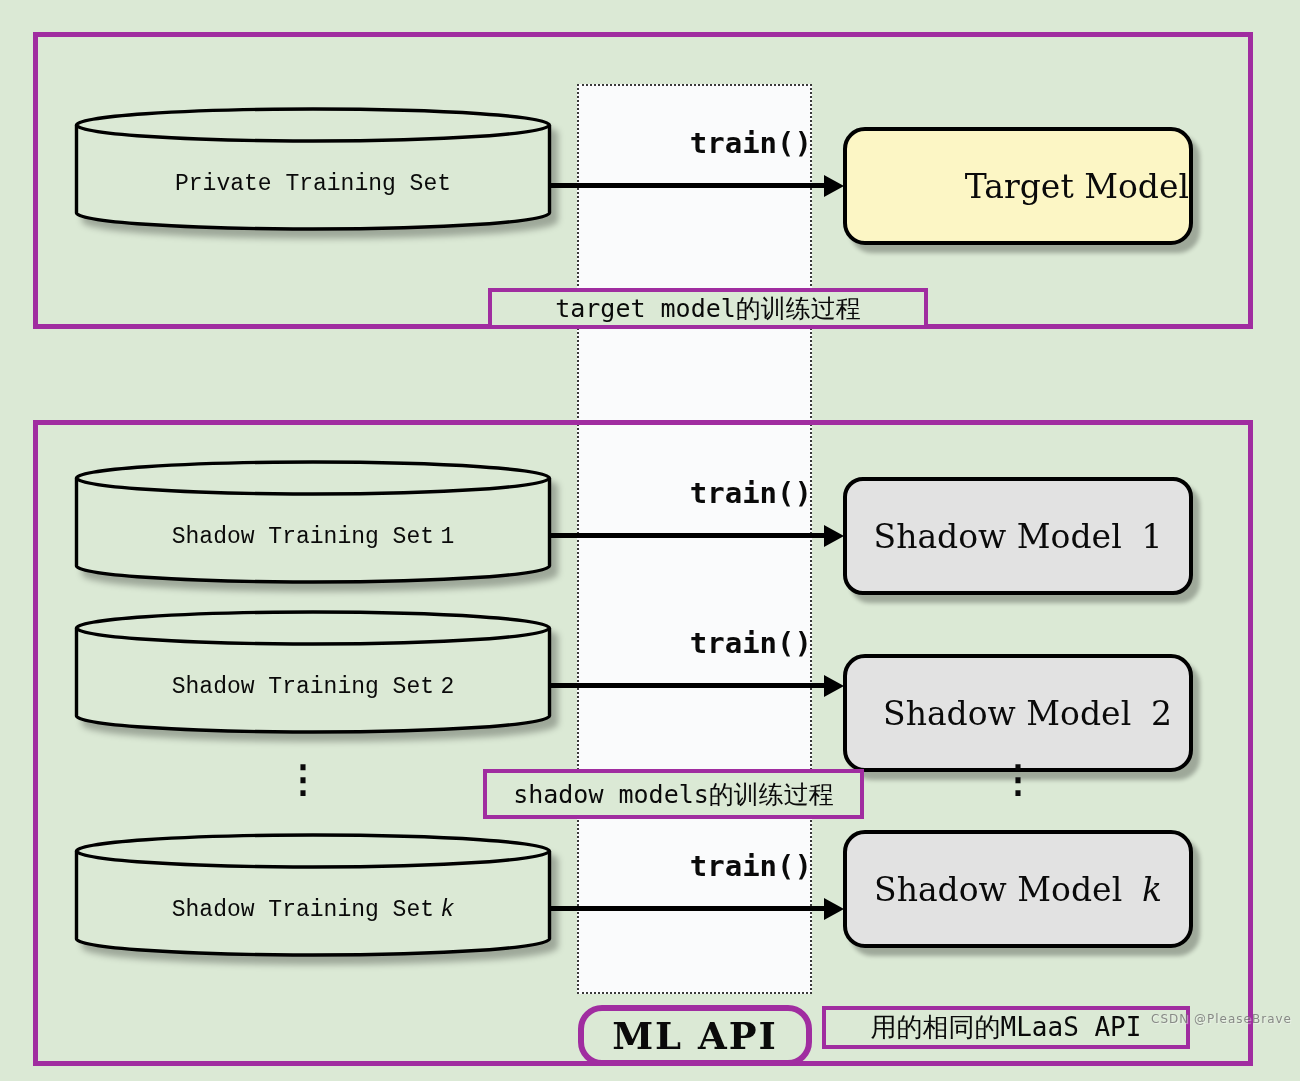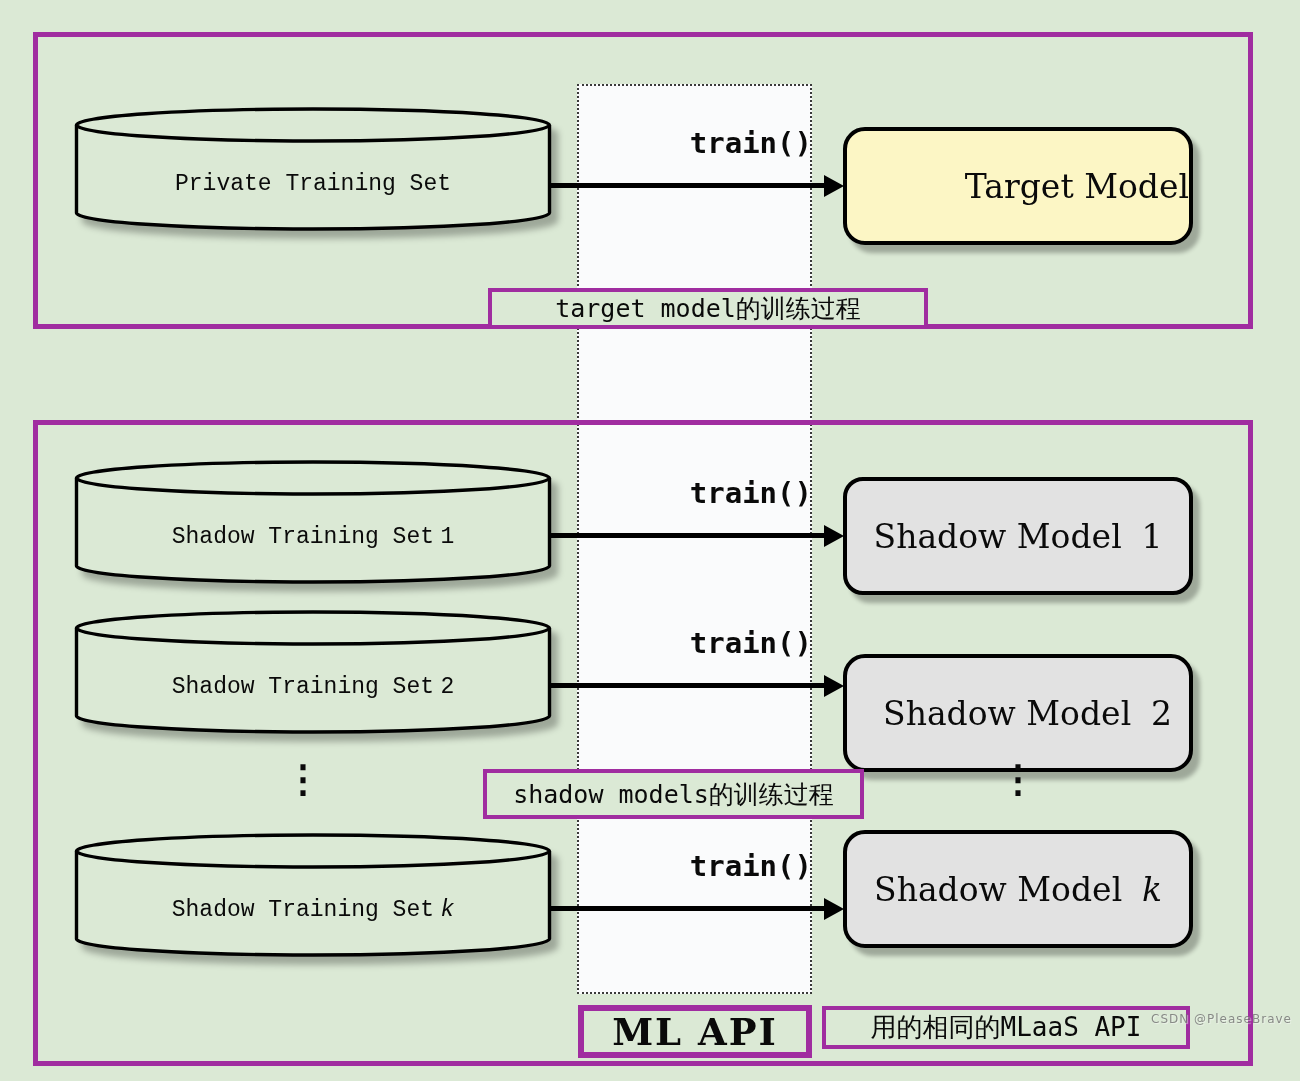--- a/index.html
+++ b/index.html
@@ -109,24 +109,24 @@
     background:var(--bg-green);
     display:flex;align-items:center;justify-content:center;
     font-family:"DejaVu Sans Mono","Liberation Mono",monospace;
     font-size:25px;white-space:nowrap;
     z-index:4;
   }
   .caption-target{left:488px;top:252px;width:440px;height:41px;margin-top:36px;}
   .caption-shadow{left:483px;top:769px;width:381px;height:50px;}
   .caption-api-note{left:822px;top:1006px;width:368px;height:43px;font-size:26px;}
   .caption-ml-api{
-    left:578px;top:1005px;width:234px;height:53px;
+    left:578px;top:1005px;width:234px;height:61px;
     border-width:6px;
     font-family:"DejaVu Serif","Liberation Serif",serif;
-    font-weight:700;font-size:37px;letter-spacing:2px;
+    font-weight:700;font-size:37px;letter-spacing:2px;border-radius:24px;
   }
 
   
   .vdots{
     width:90px;text-align:center;top:760px;
     font-size:38px;font-weight:700;line-height:1;
     z-index:3;
   }
   .vdots-left{left:258px;}
   .vdots-right{left:973px;}

